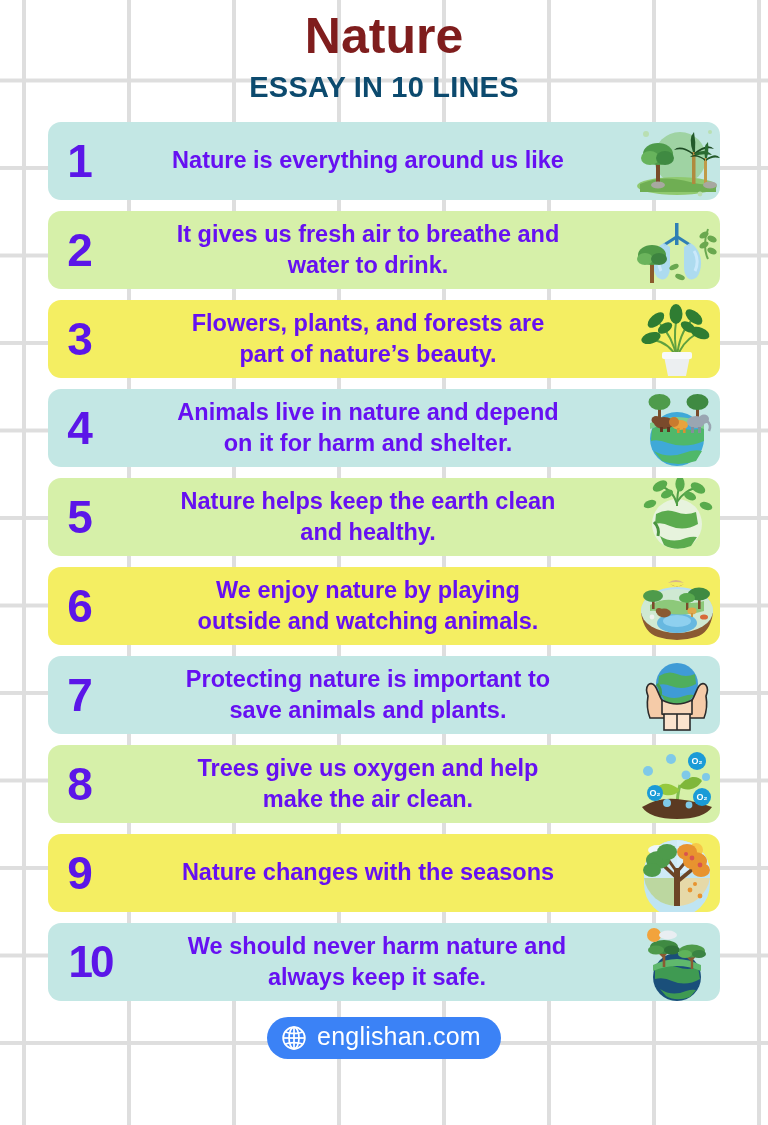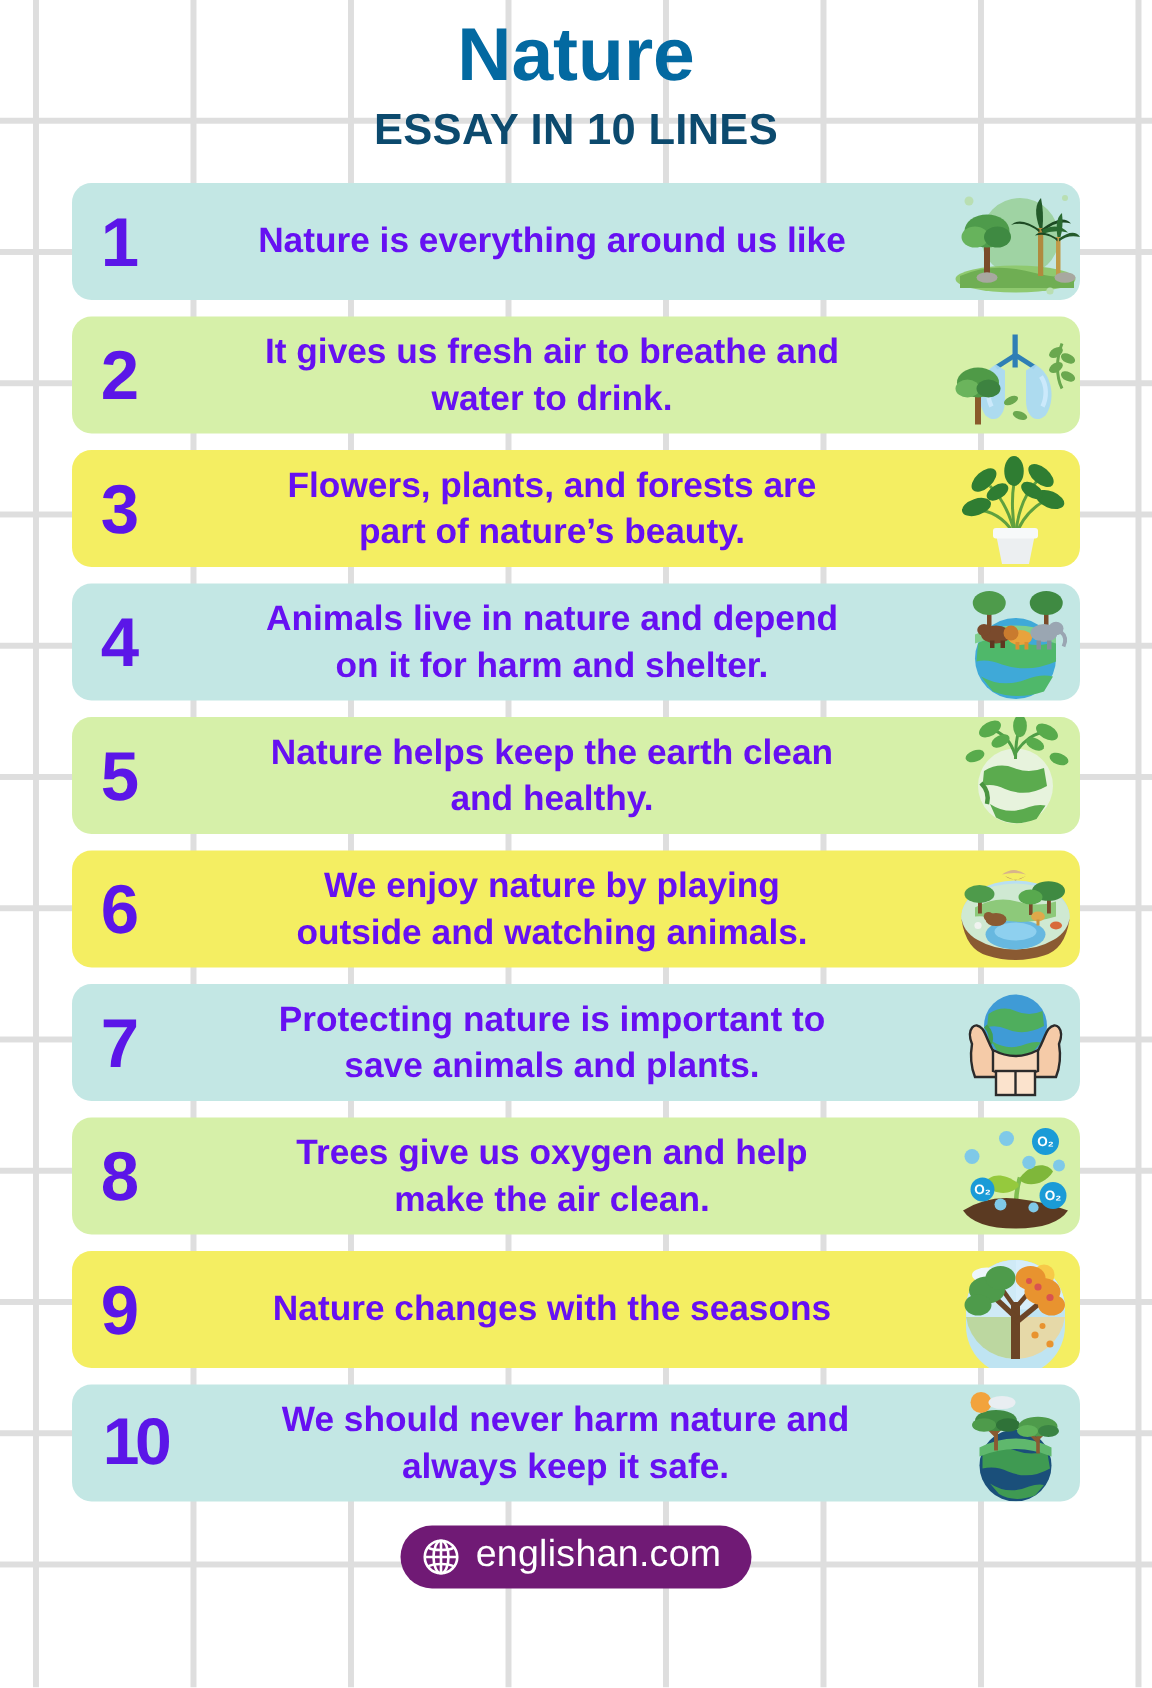--- a/index.html
+++ b/index.html
@@ -38,21 +38,21 @@
     flex-direction: column;
     align-items: center;
   }
 
   
   .header { width: 100%; text-align: center; }
 
   .title {
     font-size: 50px;
     font-weight: 700;
-    color: #0369a1;
+    color: #7f1d1d;
     letter-spacing: 0px;
     line-height: 1.05;
     padding-top: 10px;
   }
 
   .subtitle {
     font-size: 29px;
     font-weight: 700;
     color: #0c4a6e;
     letter-spacing: 0.2px;
@@ -115,21 +115,21 @@
   .art svg { display: block; width: 86px; height: 78px; }
 
   
   .footer {
     margin-top: 16px;
     display: flex;
     justify-content: center;
     width: 100%;
   }
   .badge {
-    background: #701a75;
+    background: #3b82f6;
     color: #ffffff;
     border-radius: 22px;
     height: 42px;
     padding: 0 20px 0 14px;
     display: flex;
     align-items: center;
     gap: 10px;
   }
   .badge .globe { width: 26px; height: 26px; display: block; }
   .badge .site {

